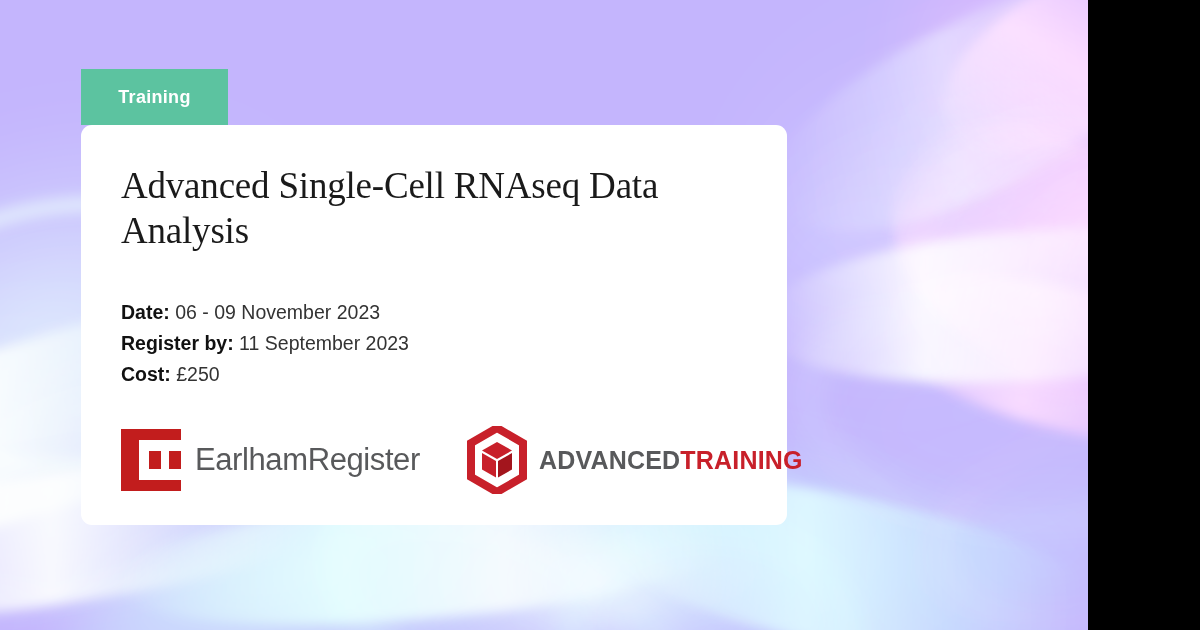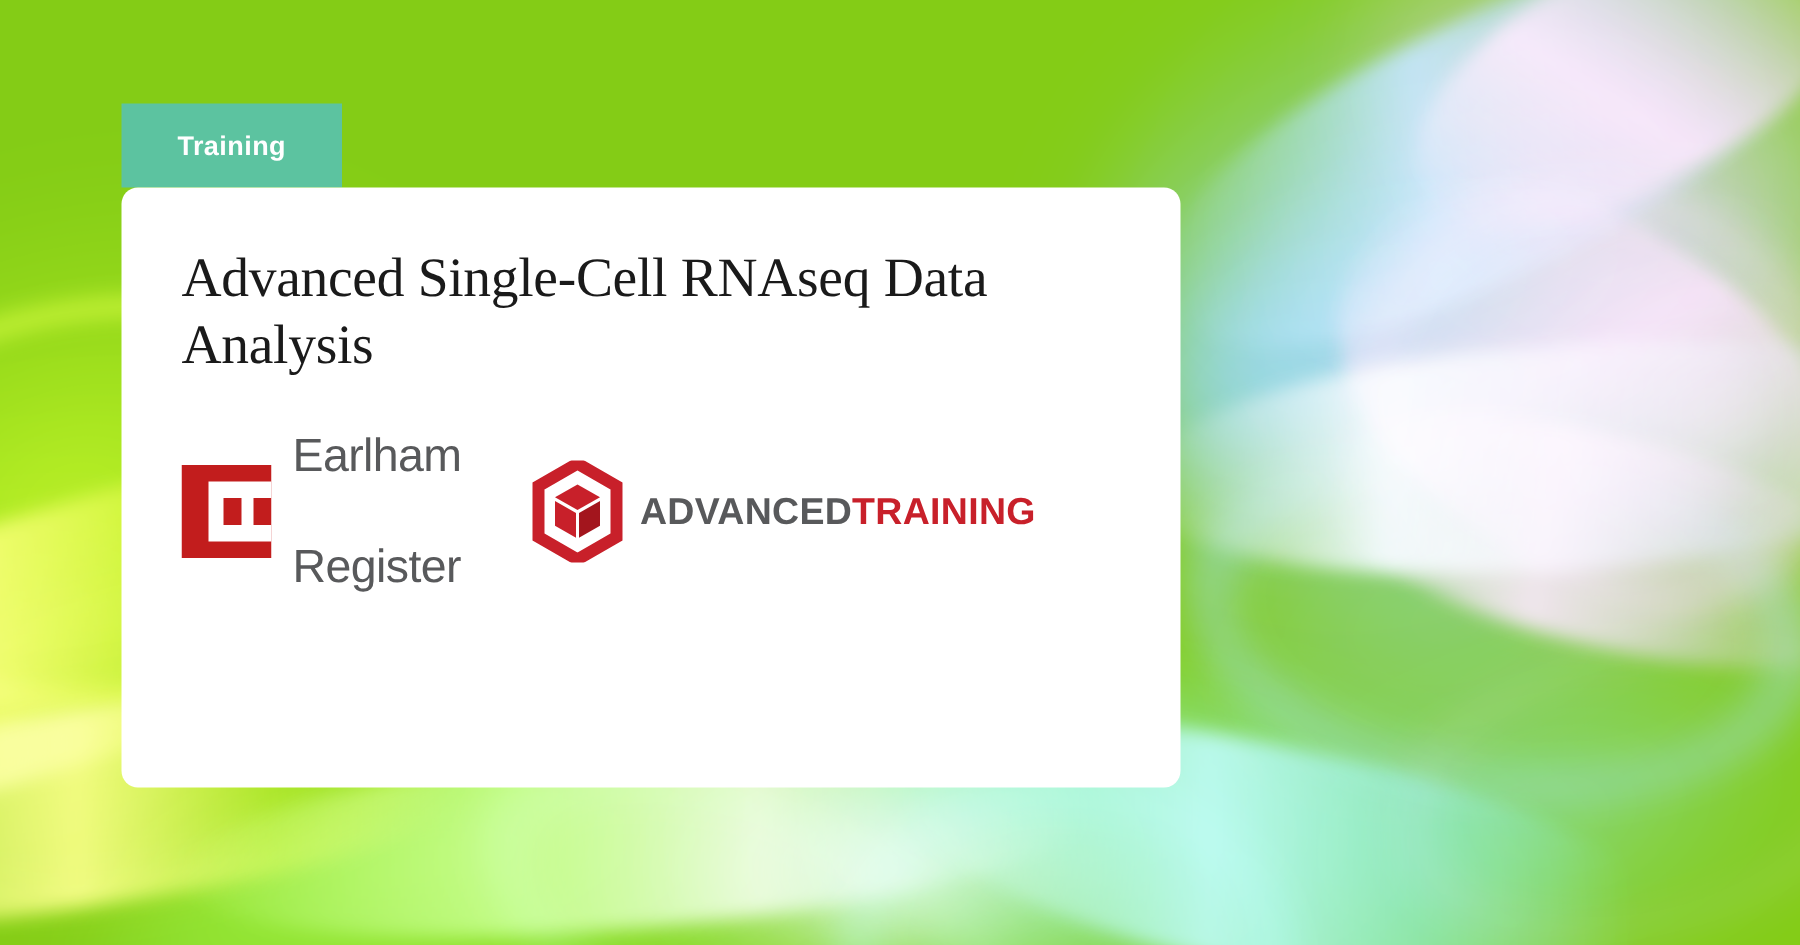--- a/index.html
+++ b/index.html
@@ -7,23 +7,23 @@
 
   html, body {
     width: 1200px;
     height: 630px;
     overflow: hidden;
     background: #000;
   }
 
   #stage {
     position: relative;
-    width: 1200px;
+    width: 1088px;
     height: 630px;
-    background: #84cc16;
+    background: #c4b5fd;
     overflow: hidden;
     font-family: "Liberation Sans", sans-serif;
   }
 
   
   .bg-layer {
     position: absolute;
     inset: 0;
     pointer-events: none;
   }
@@ -100,23 +100,21 @@
 
   
   #logo-earlham {
     display: flex;
     align-items: center;
     gap: 14px;
   }
   #ei-mark { display: block; }
   #ei-wordmark {
     display: flex;
-    flex-direction: column;
     line-height: 0.97;
-    gap: 44px;
   }
   .ei-word {
     font-family: "Liberation Sans", sans-serif;
     font-size: 31px;
     font-weight: normal;
     color: #58595b;
     letter-spacing: -0.4px;
   }
 
   
@@ -242,20 +240,35 @@
   <div id="card-wrap">
 
     <div id="badge">
       <span id="badge-label">Training</span>
     </div>
 
     <div id="card">
 
       <h1 id="title">Advanced Single-Cell RNAseq Data Analysis</h1>
 
+      <div id="details">
+
+        <div class="detail-row">
+          <span class="detail-key">Date</span><span class="detail-key">:</span><span class="detail-val"> 06 - 09 November 2023</span>
+        </div>
+
+        <div class="detail-row">
+          <span class="detail-key">Register by:</span><span class="detail-key"></span><span class="detail-val"> 11 September 2023</span>
+        </div>
+
+        <div class="detail-row">
+          <span class="detail-key">Cost</span><span class="detail-key">:</span><span class="detail-val"> £250</span>
+        </div>
+
+      </div>
 
       <div id="logos">
 
         <div id="logo-earlham">
           <svg id="ei-mark" width="60" height="62" viewBox="0 0 60 62" aria-hidden="true">
             <rect x="0" y="0" width="60" height="62" fill="#c21d1d"></rect>
 
             <rect x="18" y="11" width="42" height="11" fill="#ffffff"></rect>
 
             <rect x="18" y="40" width="42" height="11" fill="#ffffff"></rect>

